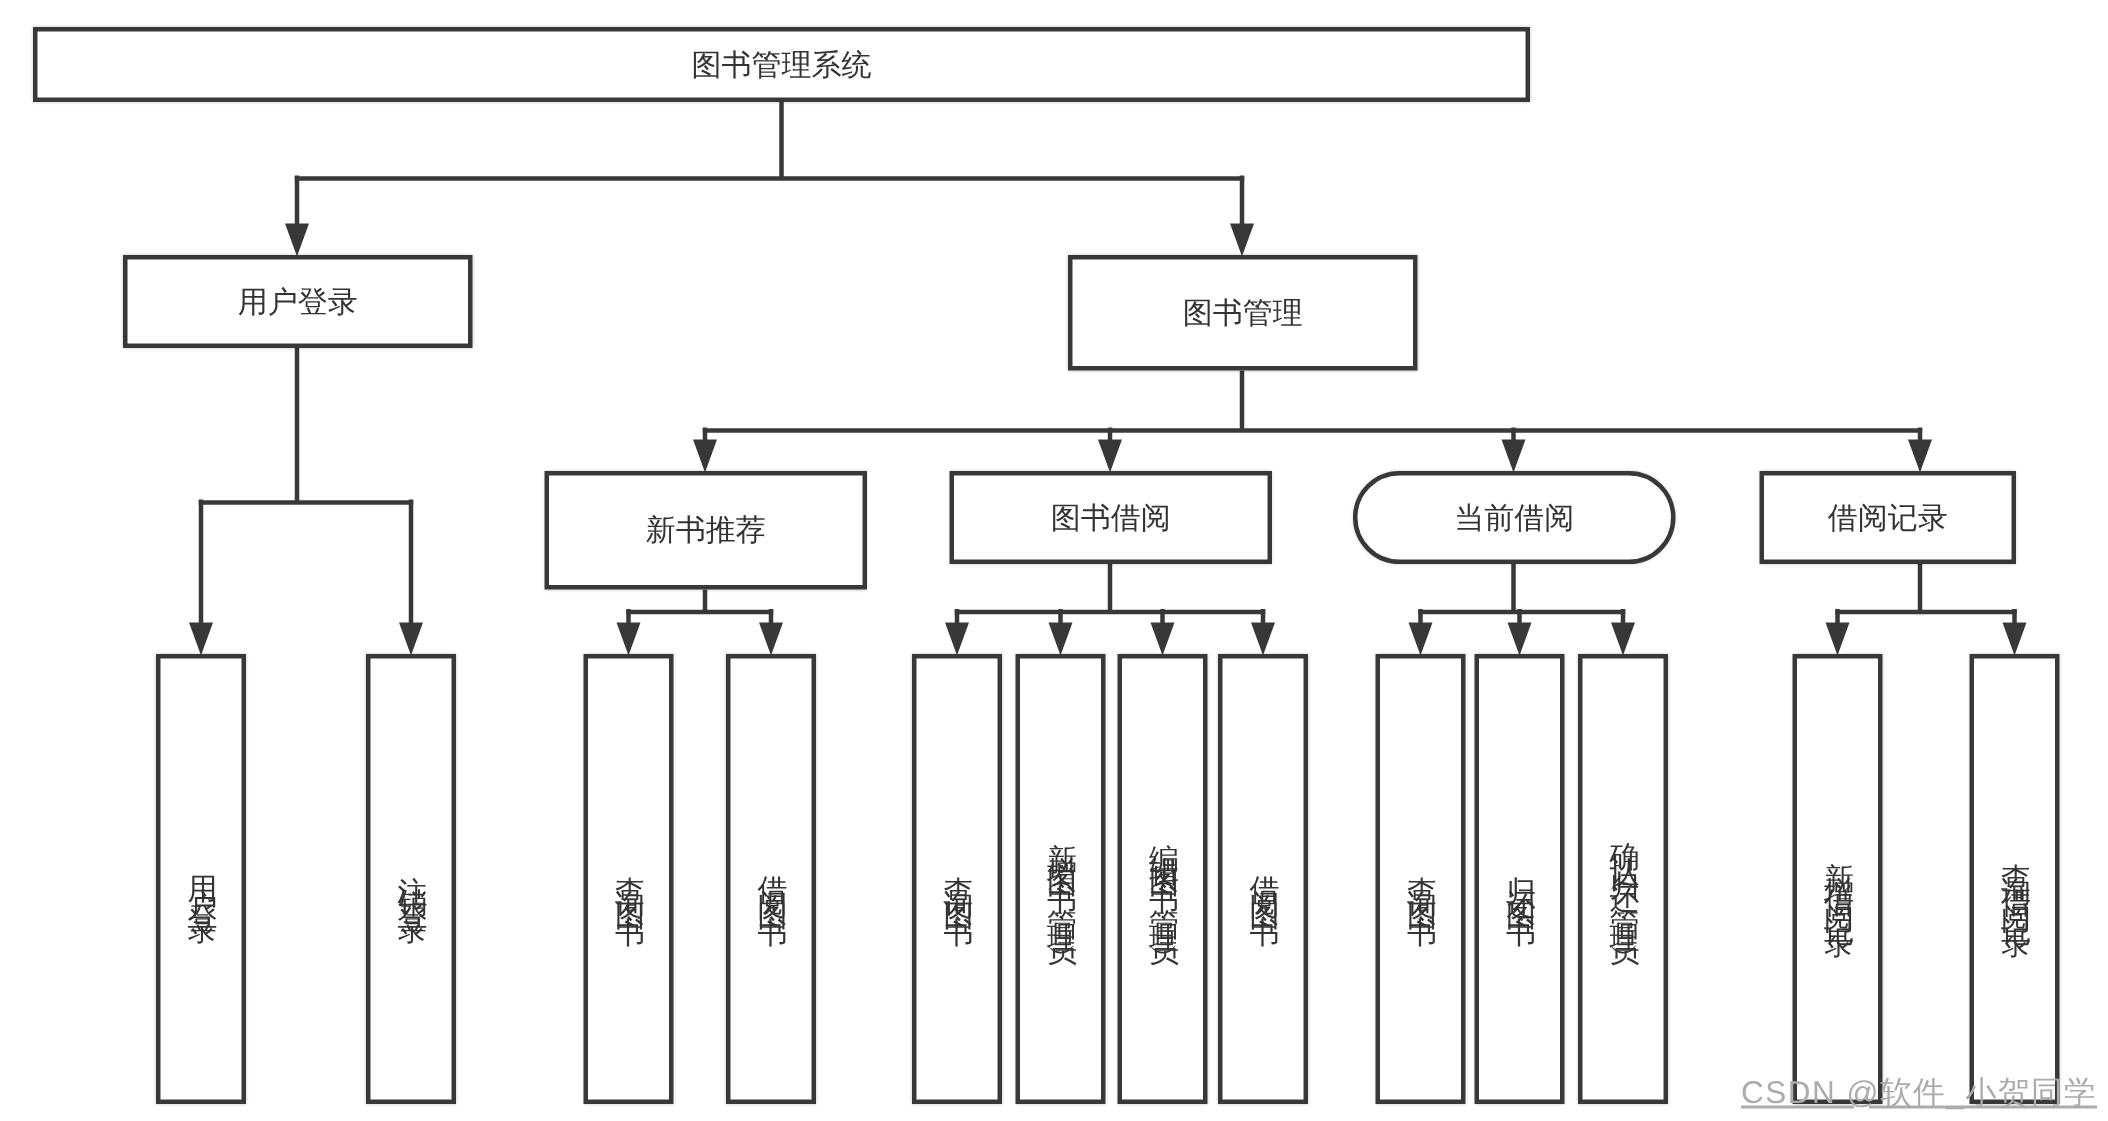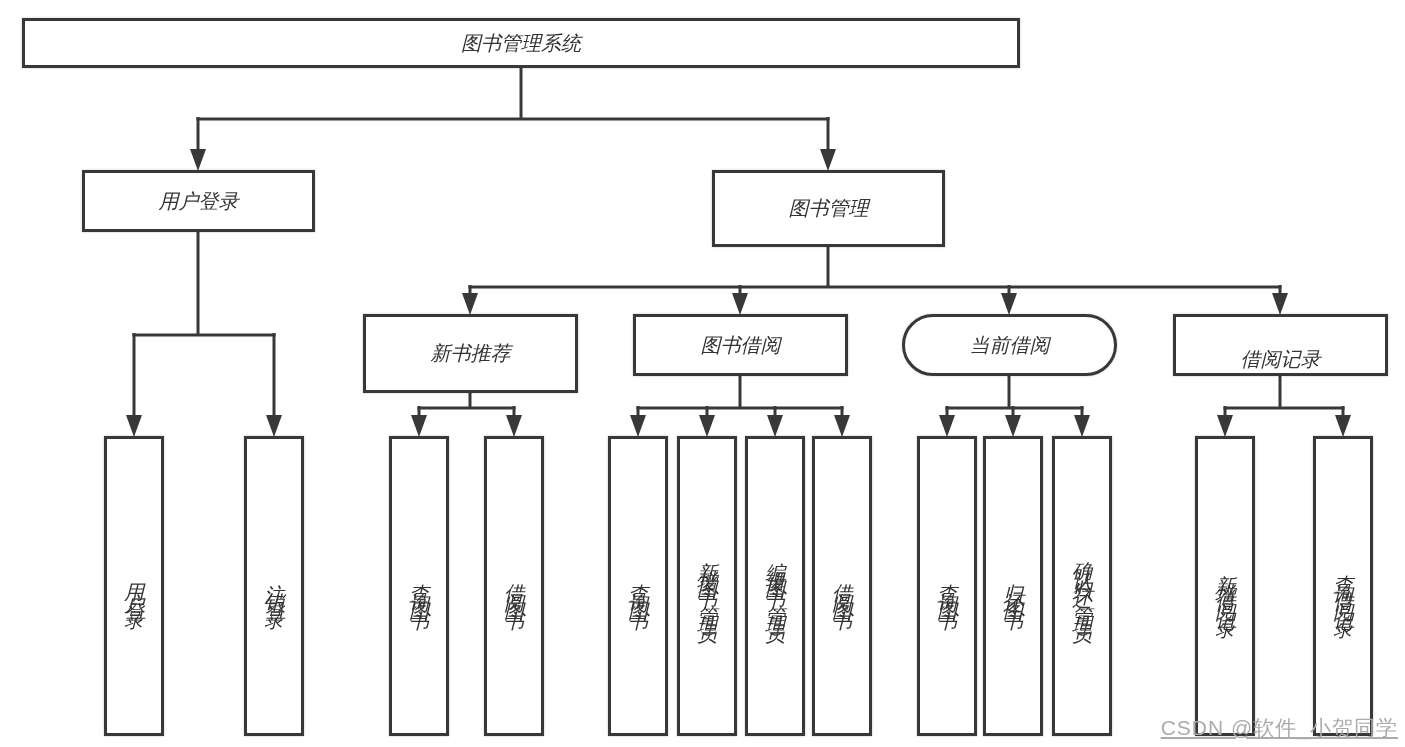--- a/index.html
+++ b/index.html
@@ -22,21 +22,20 @@
     box-sizing: border-box;
     background: #ffffff;
     border: 3px solid #383838;
     display: flex;
     align-items: center;
     justify-content: center;
     color: #333333;
     font-size: 20px;
     z-index: 2;
     box-shadow: 0 0 2px rgba(0,0,0,0.25);
-    font-style: italic;
   }
   .leaf {
     width: 60px;
     height: 300px;
     top: 436px;
   }
   .vtext {
     writing-mode: vertical-rl;
     text-orientation: mixed;
     letter-spacing: 9px;
@@ -139,21 +138,21 @@
 
   <div class="node" style="left:363px; top:314px; width:215px; height:79px;">
     <span>新书推荐</span>
   </div>
   <div class="node" style="left:633px; top:314px; width:215px; height:62px;">
     <span>图书借阅</span>
   </div>
   <div class="node" style="left:902px; top:314px; width:215px; height:62px;border-radius:31px;">
     <span>当前借阅</span>
   </div>
-  <div class="node" style="left:1173px; top:314px; width:215px; height:62px;align-items:flex-end;">
+  <div class="node" style="left:1173px; top:314px; width:171px; height:62px;">
     <span>借阅记录</span>
   </div>
 
   <div class="node leaf" style="left:104px;">
     <span class="vtext">用户登录</span>
   </div>
   <div class="node leaf" style="left:244px;">
     <span class="vtext">注销登录</span>
   </div>
 

